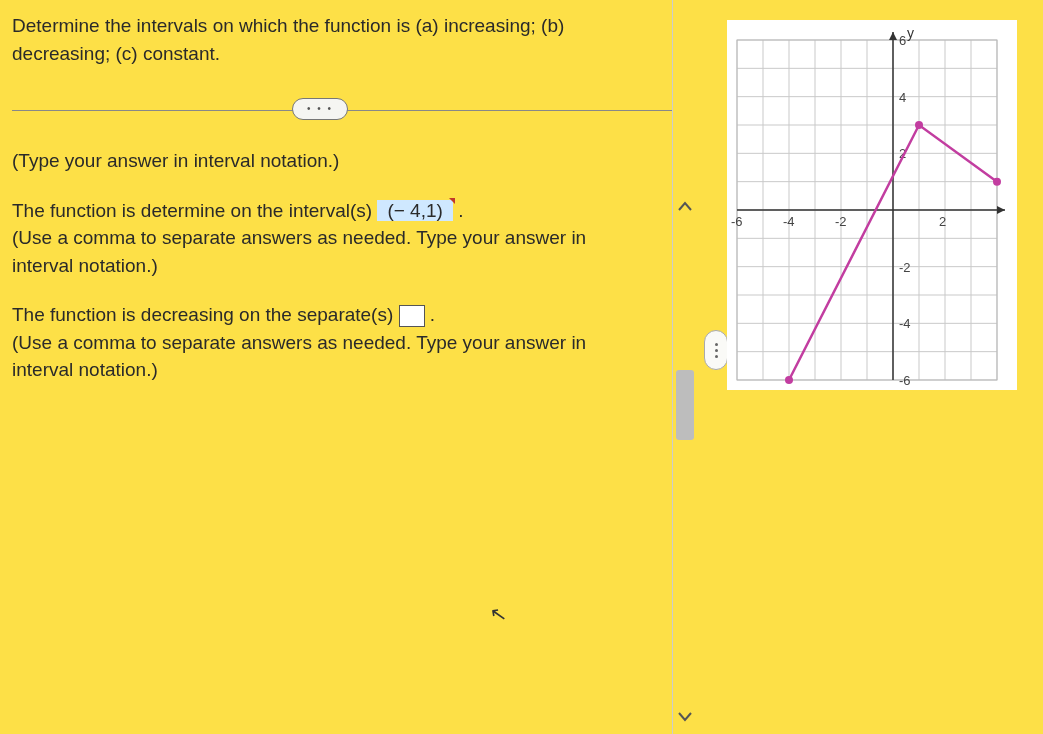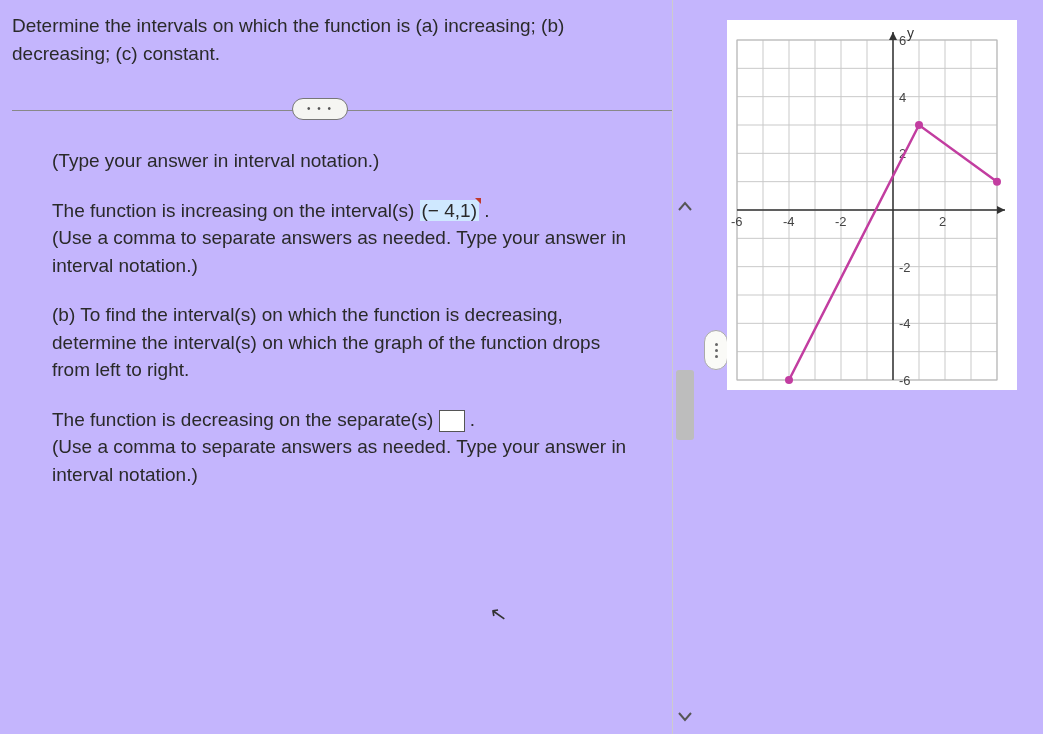--- a/index.html
+++ b/index.html
@@ -10,21 +10,21 @@
     height: 734px;
     overflow: hidden;
     color: #2a2a2a;
     font-size: 19px;
     line-height: 1.45;
   }
   .page {
     display: flex;
     width: 100%;
     height: 100%;
-    background: #c4b5fd;
+    background: #fde047;
     position: relative;
   }
   .left-pane {
     flex: 0 0 700px;
     padding: 12px 18px 12px 12px;
     position: relative;
   }
   .right-pane {
     flex: 1;
     padding: 20px 0 0 0;
@@ -53,24 +53,24 @@
     background: #f5f5f2;
     display:flex;align-items:center;justify-content:center;
     cursor:pointer;
   }
   .ellipsis-btn span{ letter-spacing:2px; color:#555; font-size:10px; line-height:1; }
   .content-scroll {
     position: relative;
     padding-right: 40px;
     max-width: 660px;
   }
-  .para { margin-bottom: 22px; margin-left: 40px; }
+  .para { margin-bottom: 22px; }
   .answer-highlight {
     background: #cfe8ff;
-    padding: 0 2px;
+    padding: 0 10px;
     position: relative;
     white-space: nowrap;
     text-align: right;
   }
   .answer-highlight::after{
     content:"";
     position:absolute;
     right:-2px; top:-2px;
     width:0;height:0;
     border-left:6px solid transparent;
@@ -148,25 +148,24 @@
         </div>
     </div>
 
     <div class="content-scroll">
 
       <div class="para">(Type your answer in interval notation.)</div>
 
 
 
       <div class="para">
-        <span>The function is increasing on the interval(s) </span><span class="answer-highlight">(− 4,1)</span><span> .</span>
+        <span>The function is determine on the interval(s) </span><span class="answer-highlight">(− 4,1)</span><span> .</span>
         <div>(Use a comma to separate answers as needed. Type your answer in interval notation.)</div>
       </div>
 
-      <div class="para">(b) To find the interval(s) on which the function is decreasing, determine the interval(s) on which the graph of the function drops from left to right.</div>
 
       <div class="para" style="margin-bottom:6px;">
         <span>The function is decreasing on the separate(s) </span><span class="input-box"></span><span> .</span>
         <div>(Use a comma to separate answers as needed. Type your answer in interval notation.)</div>
       </div>
 
     </div>
 
     <div class="scroll-up">
       <svg width="14" height="10" viewBox="0 0 14 10">

